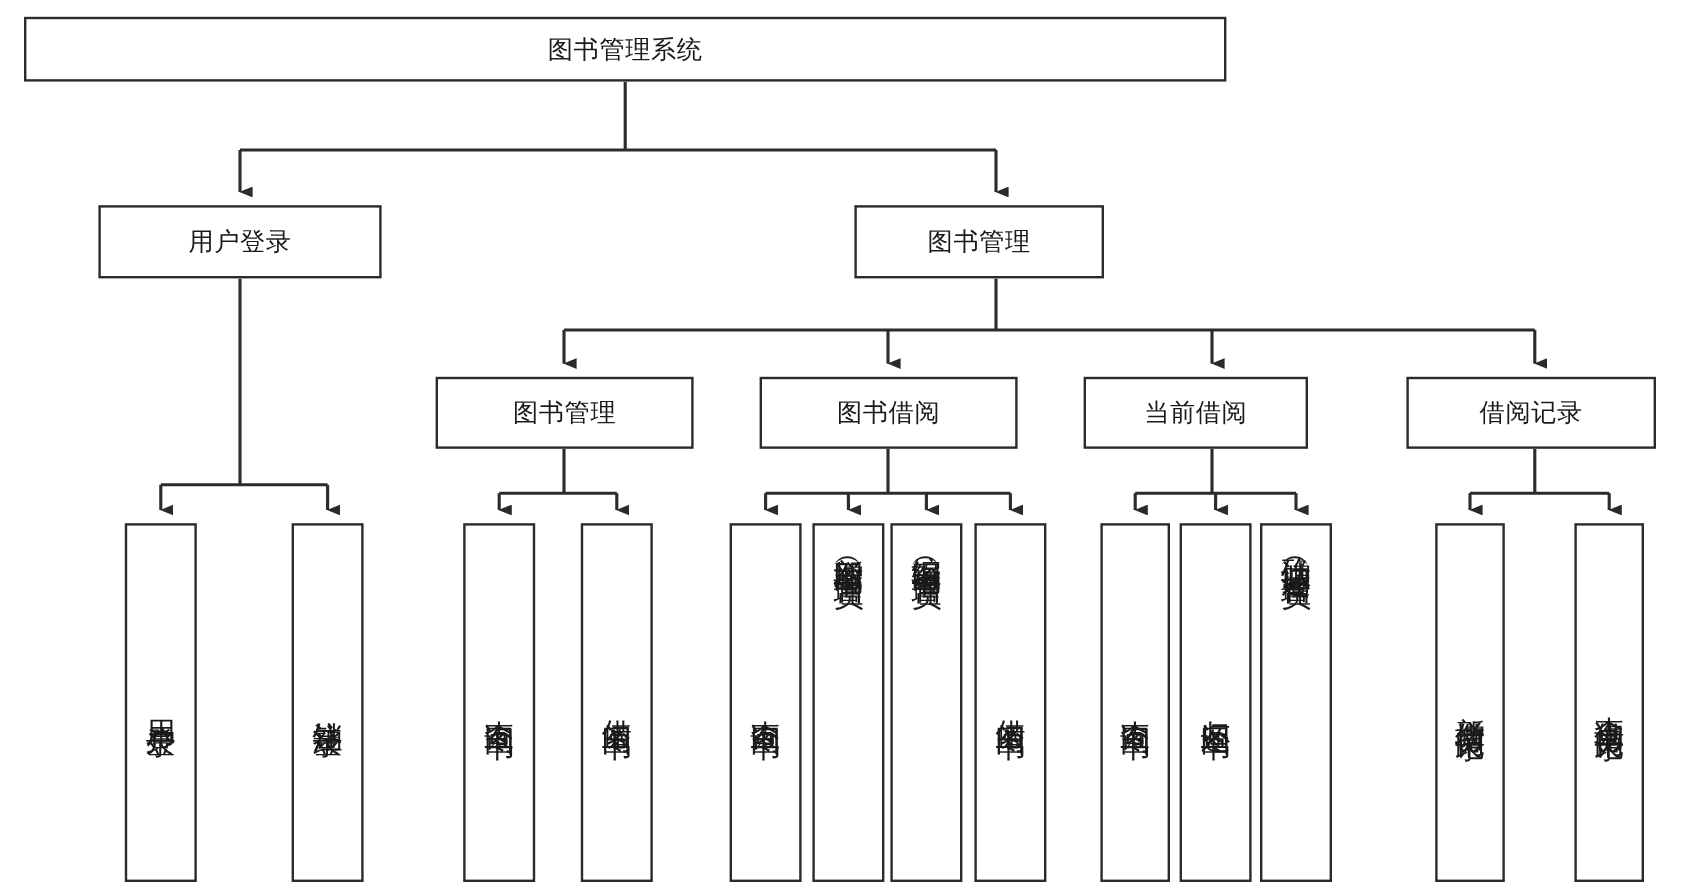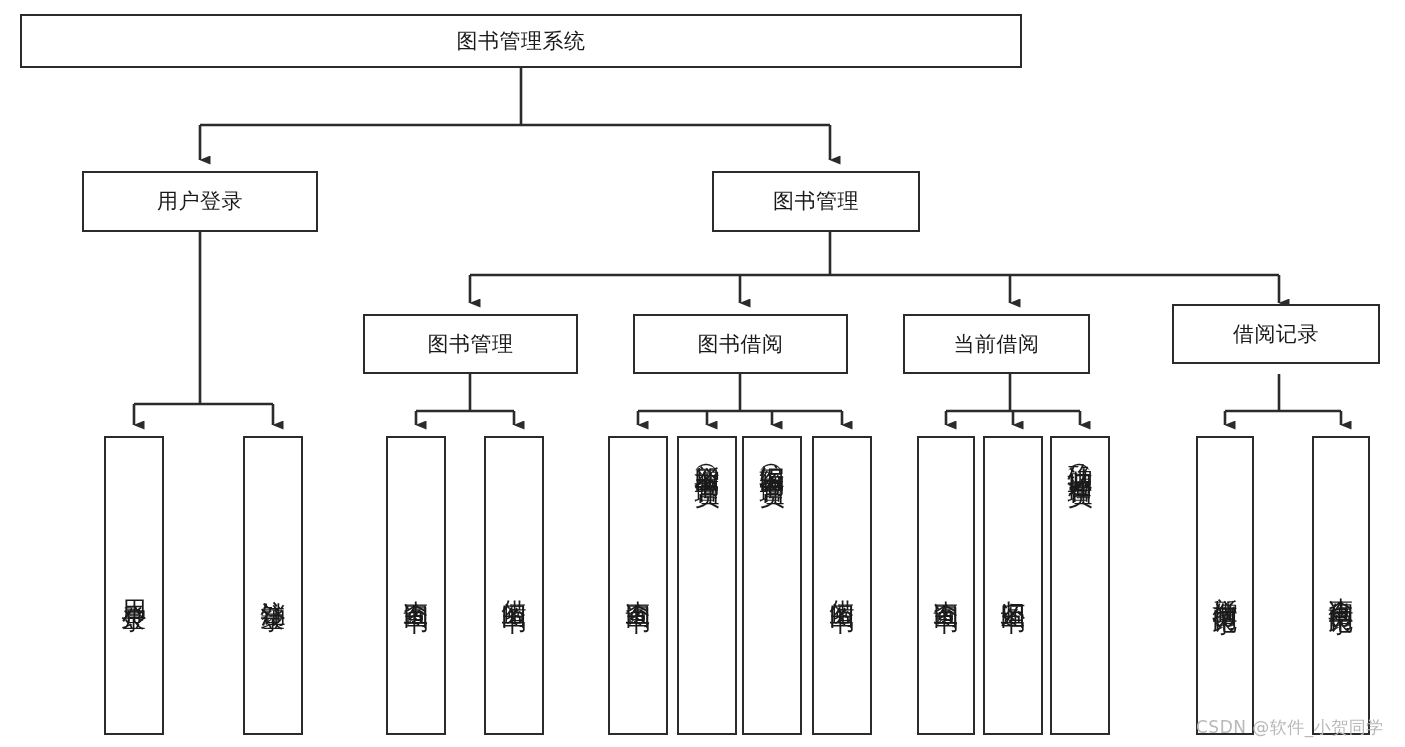--- a/index.html
+++ b/index.html
@@ -129,21 +129,21 @@
       </div>
       <div class="node horiz center" style="left: 363px; top: 314px; width: 215px; height: 60px;">
         <span class="label">图书管理</span>
       </div>
       <div class="node horiz center" style="left: 633px; top: 314px; width: 215px; height: 60px;">
         <span class="label">图书借阅</span>
       </div>
       <div class="node horiz center" style="left: 903px; top: 314px; width: 187px; height: 60px;">
         <span class="label">当前借阅</span>
       </div>
-      <div class="node horiz center" style="left: 1172px; top: 304px; width: 208px; height: 60px;">
+      <div class="node horiz center" style="left: 1172px; top: 314px; width: 208px; height: 60px;">
         <span class="label">借阅记录</span>
       </div>
       <div class="node vert center" style="left: 104px; top: 436px; width: 60px; height: 299px;">
         <span class="label">用户登录</span>
       </div>
       <div class="node vert center" style="left: 243px; top: 436px; width: 60px; height: 299px;">
         <span class="label">注销登录</span>
       </div>
       <div class="node vert center" style="left: 386px; top: 436px; width: 60px; height: 299px;">
         <span class="label">查询图书</span>
@@ -173,15 +173,14 @@
         <span class="label">确认归还（管理员）</span>
       </div>
       <div class="node vert center" style="left: 1196px; top: 436px; width: 58px; height: 299px;">
         <span class="label">新增借阅记录</span>
       </div>
       <div class="node vert center" style="left: 1312px; top: 436px; width: 58px; height: 299px;">
         <span class="label">查询借阅记录</span>
       </div>
     </div>
 
-  <div class="watermark" style="left:1196px; top:716px;">CSDN @软件_小贺同学</div>
 
 </div>
 
 </body></html>

